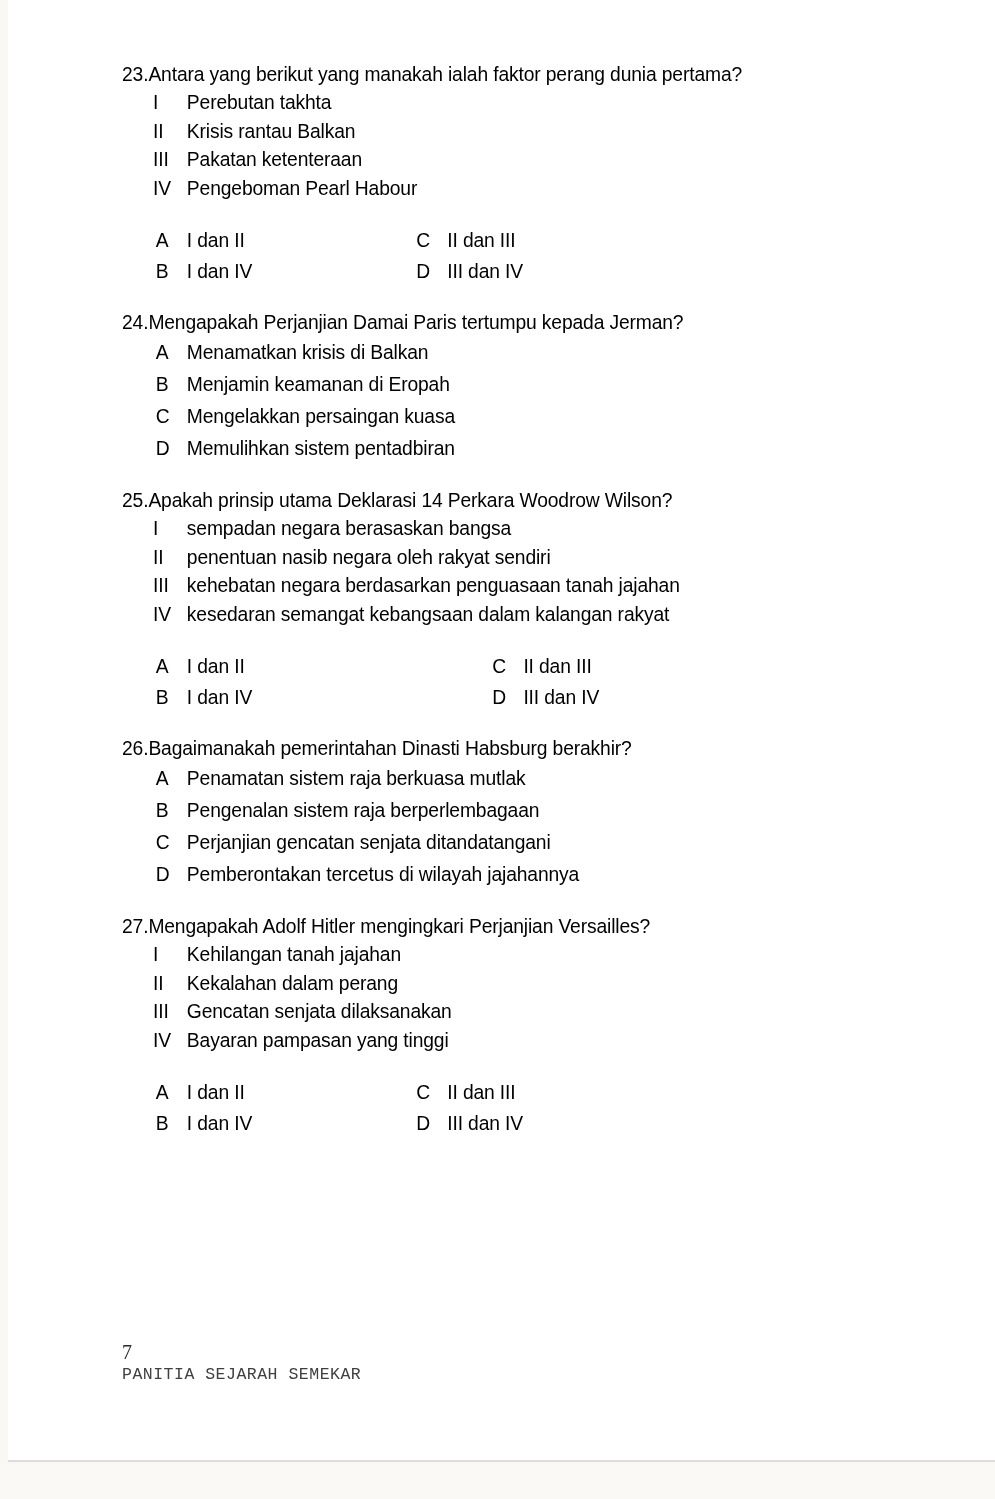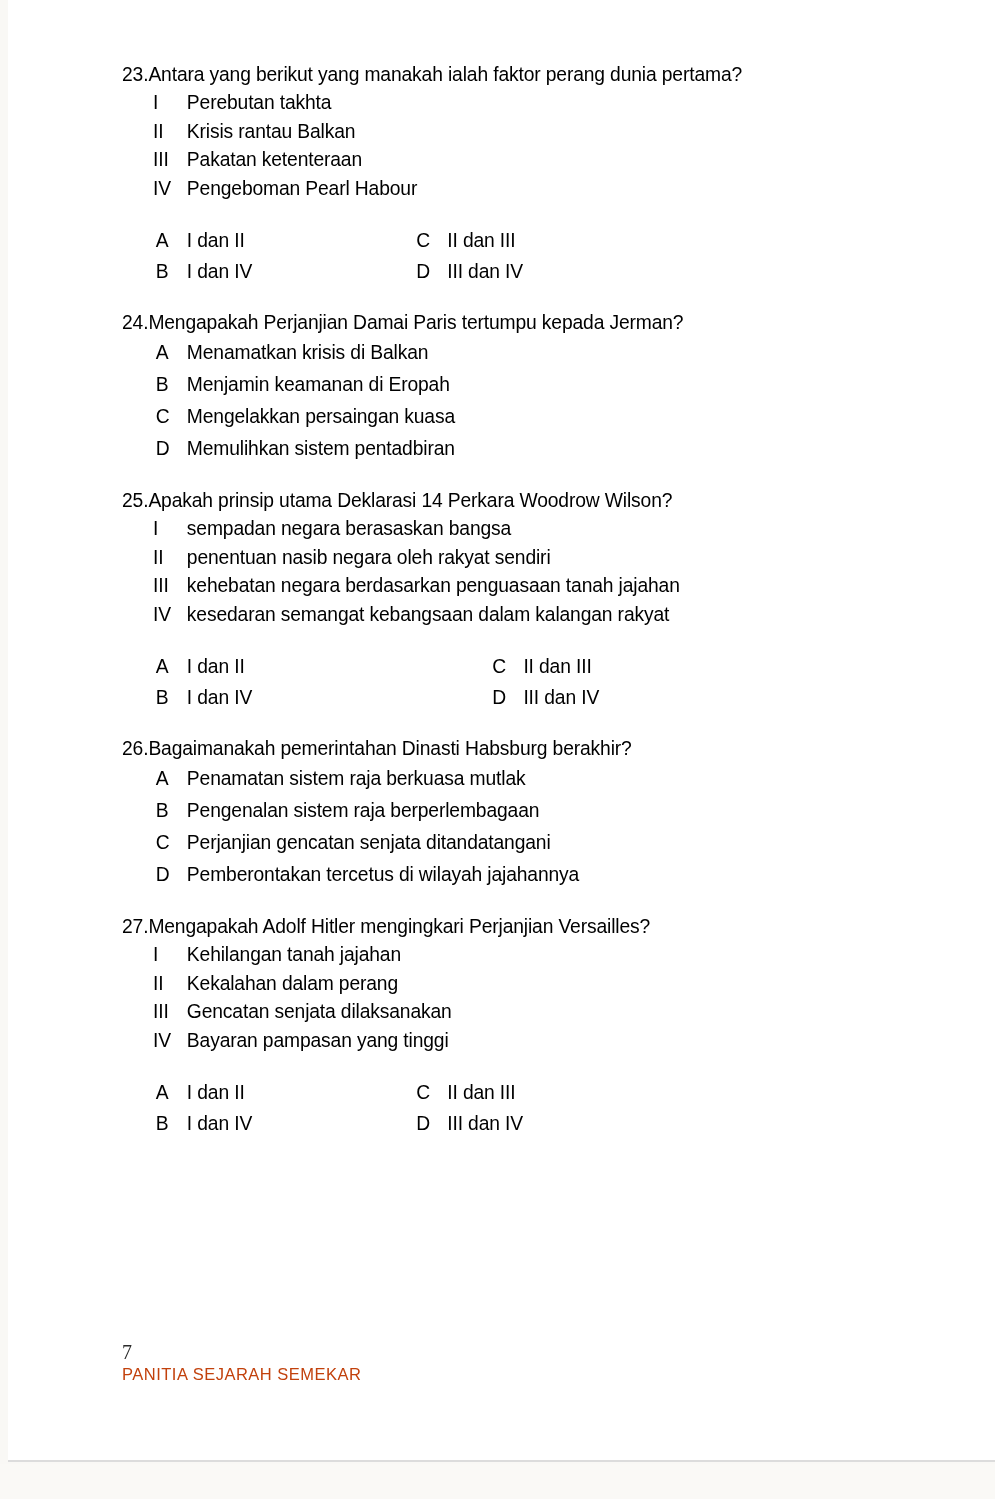--- a/index.html
+++ b/index.html
@@ -157,25 +157,25 @@
     top: 1340px;
     width: 600px;
   }
   .footer-pagenum {
     font-family: "Liberation Serif", serif;
     font-size: 20px;
     line-height: 24px;
     color: #2b2b2b;
   }
   .footer-org {
-    font-family: Liberation Sans, sans-serif;
+    font-family: Liberation Mono, monospace;
     font-size: 16.5px;
     line-height: 21px;
     letter-spacing: 0.5px;
-    color: #c2410c;
+    color: #404040;
   }
 </style>
 </head>
 <body>
 
 <div id="page-sheet">
 
   <div id="content">
 
     <div class="question-block">

